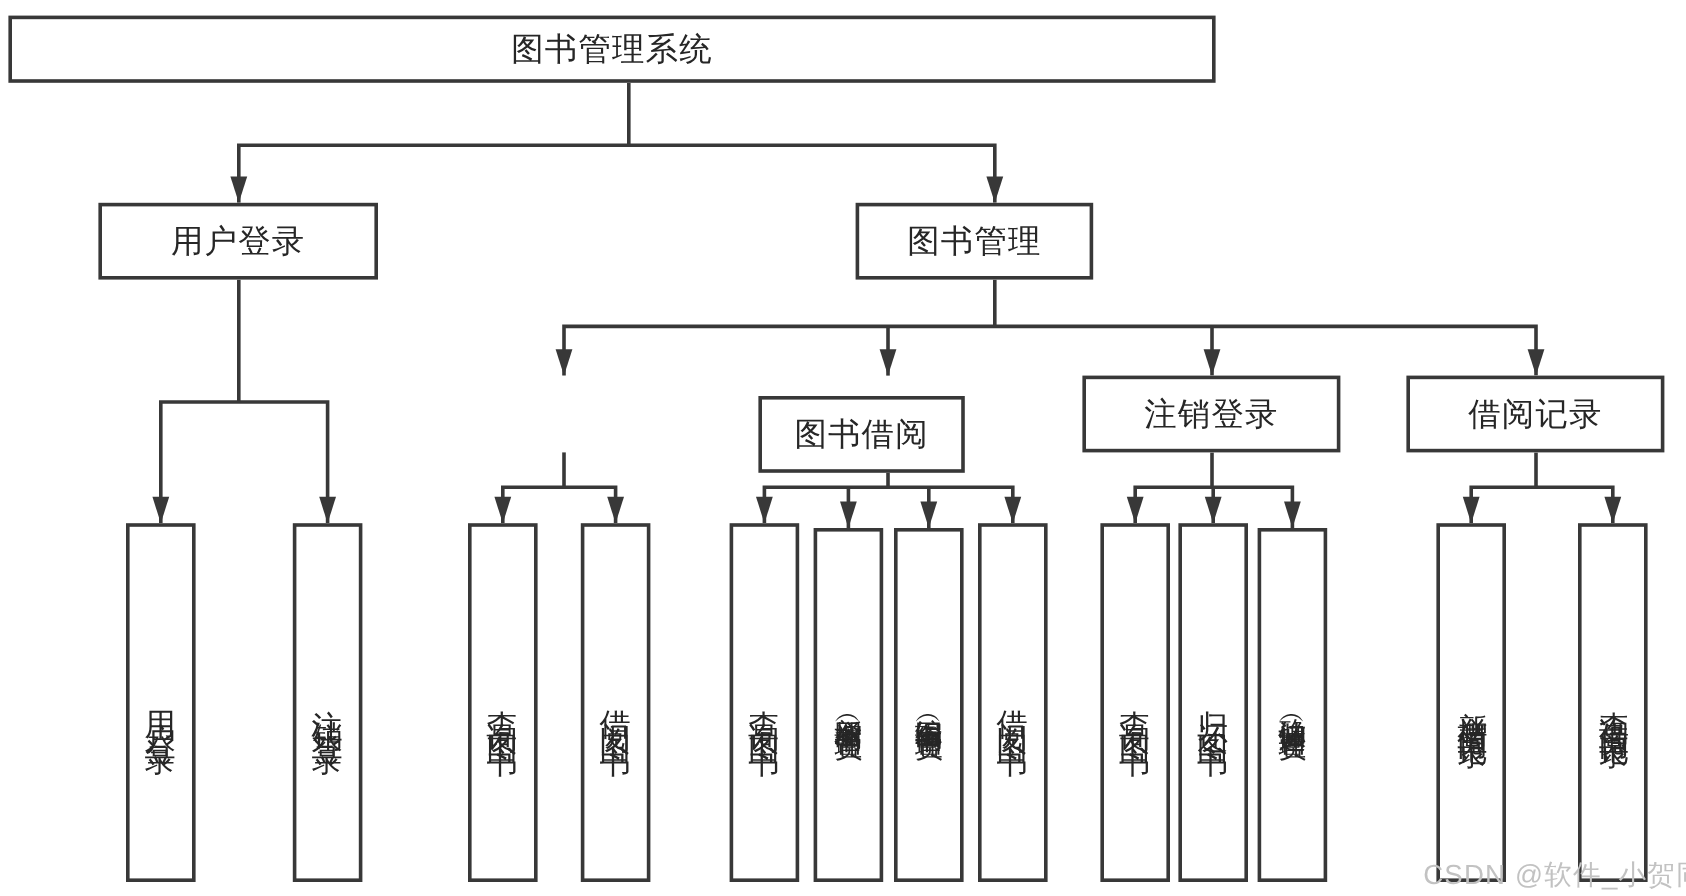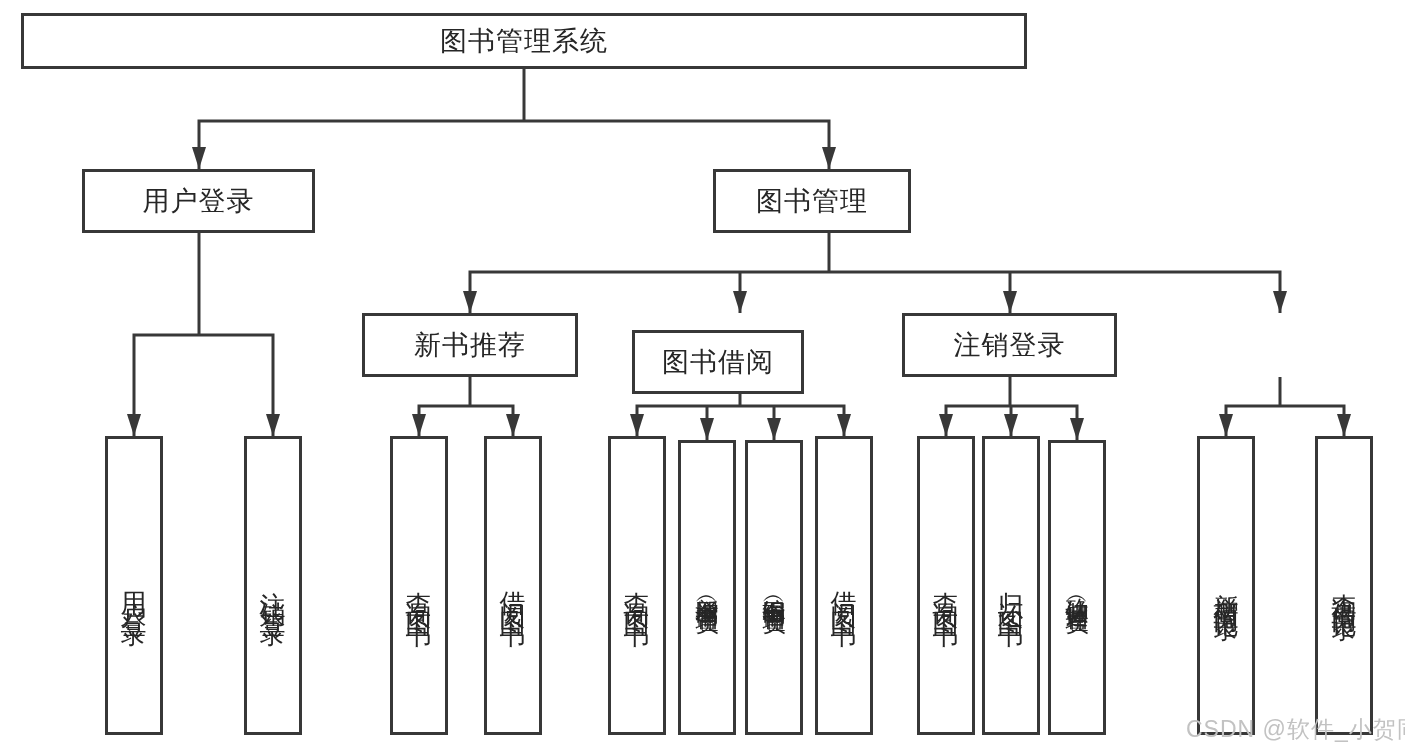--- a/index.html
+++ b/index.html
@@ -29,21 +29,21 @@
     align-items:center;
     justify-content:center;
     color:var(--text);
     z-index:2;
   }
   .hlabel{
     font-size:27px;
     letter-spacing:1px;
     white-space:nowrap;
   }
-  .root{left:21px;top:13px;width:1006px;height:56px;}
+  .root{left:7px;top:13px;width:1006px;height:56px;}
   .lvl{height:64px;}
   .n-user-login{left:82px;top:169px;width:233px;}
   .n-book-mgmt{left:713px;top:169px;width:198px;}
   .n-recommend{left:362px;top:313px;width:216px;}
   .n-borrow{left:632px;top:330px;width:172px;}
   .n-current{left:902px;top:313px;width:215px;}
   .n-records{left:1172px;top:313px;width:215px;}
   .leaf{
     position:absolute;
     width:58px;
@@ -140,29 +140,29 @@
     <span class="hlabel">图书管理系统</span>
   </div>
 
   <div class="node lvl n-user-login">
     <span class="hlabel">用户登录</span>
   </div>
   <div class="node lvl n-book-mgmt">
     <span class="hlabel">图书管理</span>
   </div>
 
-  <div class="node lvl n-recommend">
-    <span class="hlabel">新书推荐</span>
-  </div>
   <div class="node lvl n-borrow">
     <span class="hlabel">图书借阅</span>
   </div>
   <div class="node lvl n-current">
     <span class="hlabel">注销登录</span>
   </div>
+  <div class="node lvl n-records">
+    <span class="hlabel">借阅记录</span>
+  </div>
 
   <div class="leaf x-a1">
     <span class="vtext">用户登录</span>
   </div>
   <div class="leaf x-a2">
     <span class="vtext">注销登录</span>
   </div>
 
   <div class="leaf x-b1">
     <span class="vtext">查询图书</span>

